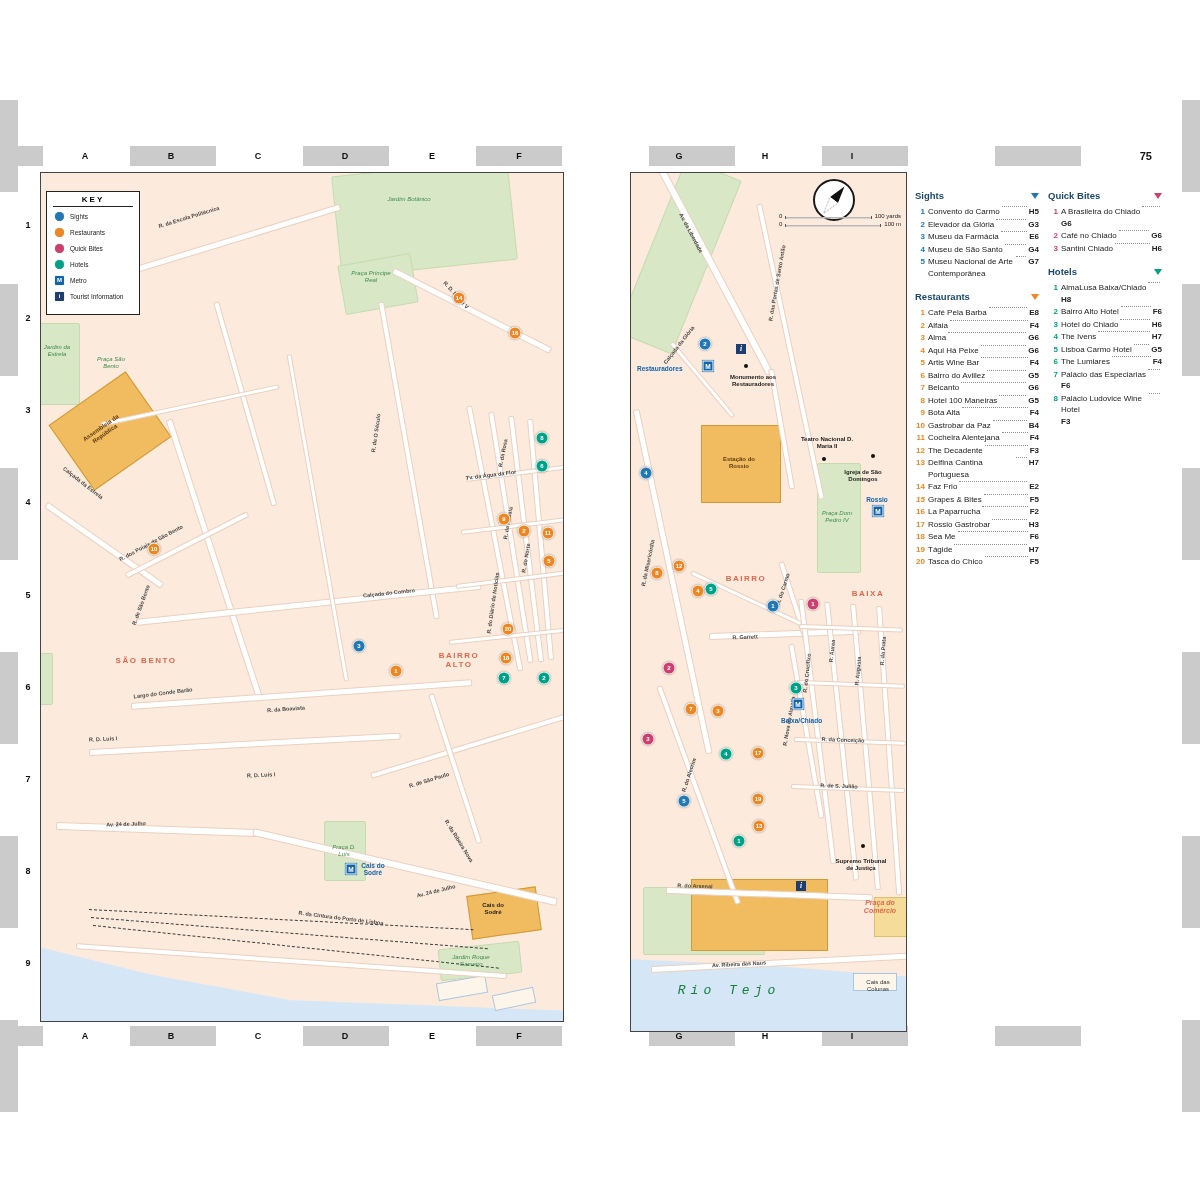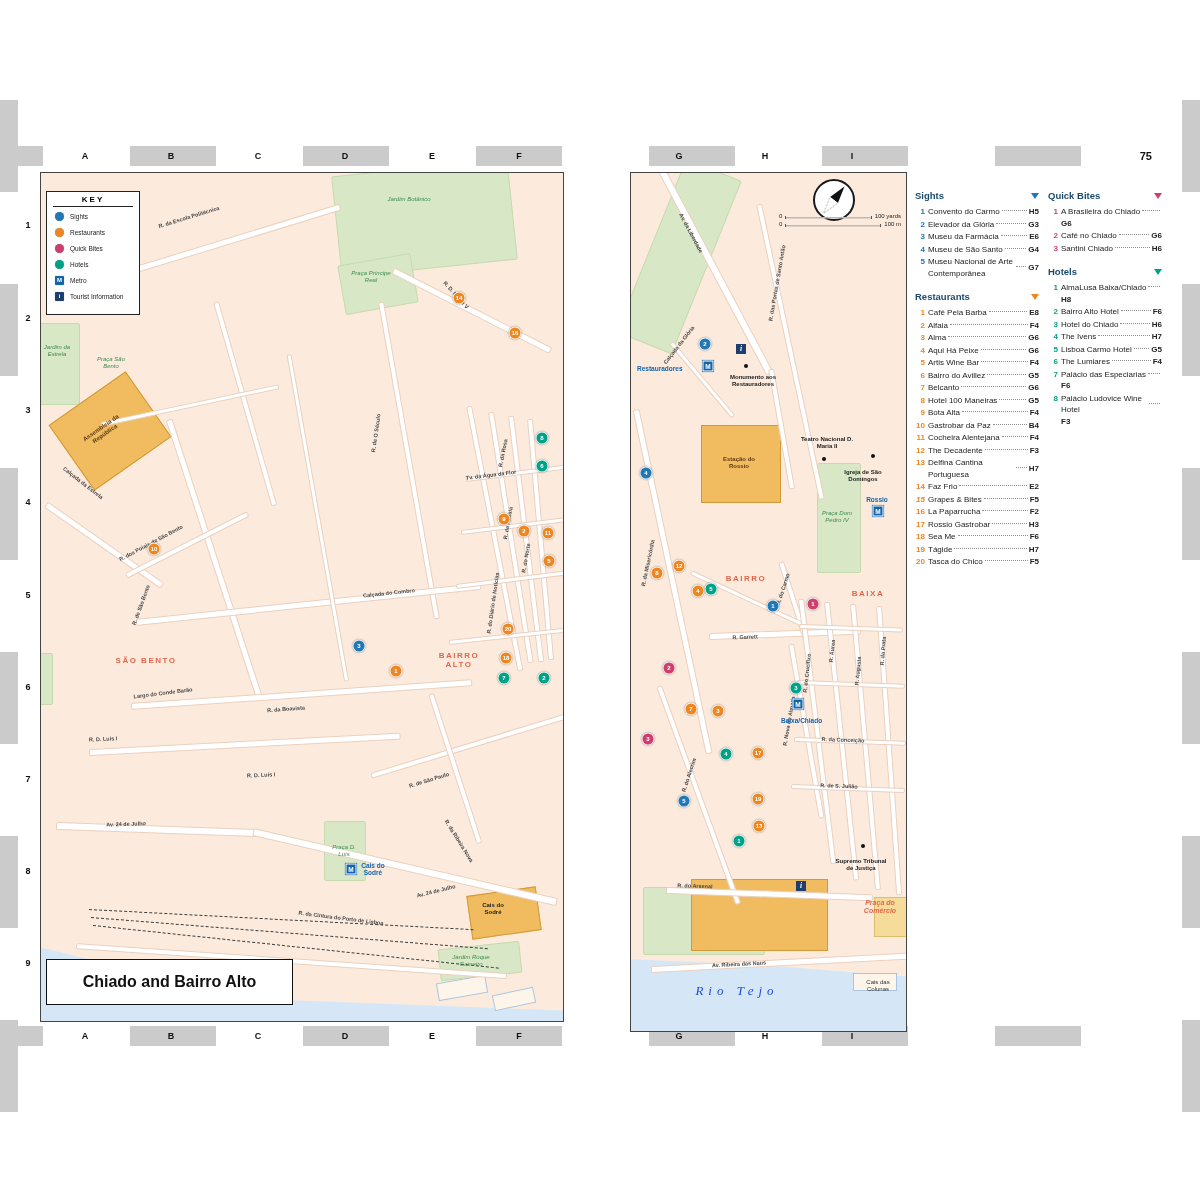--- a/index.html
+++ b/index.html
@@ -27,22 +27,22 @@
        transform:translate(-50%,-50%);z-index:5;}
   .lbl{position:absolute;z-index:6;text-align:center;line-height:1.15;}
   .lbl.st{font-size:5.5px;font-weight:600;color:#474747;}
   .lbl.gr{font-size:6px;font-style:italic;color:#3f8c4f;}
   .lbl.ar{font-size:8px;font-weight:bold;color:#e0674c;letter-spacing:1.5px;}
   .lbl.bl{font-size:6.5px;font-weight:bold;color:#1464ac;}
   .lbl.bk{font-size:6px;font-weight:bold;color:#222;}
   .lbl.bk2{font-size:6px;color:#333;}
   .lbl.bd{font-size:6px;font-weight:bold;color:#5d3a10;}
   .lbl.sal{font-size:7px;font-weight:bold;font-style:italic;color:#e0674c;}
-  .lbl.wt{font-size:13px;font-style:italic;color:#1d4ed8;letter-spacing:5px;
-          font-family:Liberation Serif, serif;margin-left:8px;}
+  .lbl.wt{font-size:13px;font-style:italic;color:#15803d;letter-spacing:5px;
+          font-family:Liberation Mono, monospace;}
   .metro{position:absolute;width:9px;height:9px;background:#1464ac;color:#fff;font-size:6.5px;
          font-weight:bold;line-height:9px;text-align:center;border:1px solid #fff;
          box-shadow:0 0 0 0.6px #1464ac;transform:translate(-50%,-50%);z-index:7;}
   .info{position:absolute;width:10px;height:10px;background:#1d3e6e;color:#fff;font-size:7.5px;
         font-weight:bold;font-style:italic;line-height:10px;text-align:center;
         font-family:"Liberation Serif",serif;transform:translate(-50%,-50%);z-index:7;}
   .mk{position:absolute;width:11px;height:11px;border-radius:50%;color:#fff;font-size:6px;
       font-weight:bold;line-height:11px;text-align:center;border:1px solid rgba(255,255,255,.9);
       box-shadow:0 0 2px rgba(0,0,0,.45);transform:translate(-50%,-50%);z-index:8;}
   .mk.s{background:#2278b5;} .mk.r{background:#ee8722;} .mk.q{background:#cf3f6e;} .mk.h{background:#00a287;}
@@ -76,21 +76,21 @@
 
   .listings{position:absolute;top:190px;width:124px;z-index:2;}
   #listcol1{left:915px;} #listcol2{left:1048px;width:114px;}
   .sec-h{display:flex;justify-content:space-between;align-items:center;font-size:9.5px;
          font-weight:bold;color:#1c4a6e;margin:12px 0 5px;}
   .sec-h:first-child{margin-top:0;}
   .tri{width:0;height:0;border-left:4px solid transparent;border-right:4px solid transparent;
        border-top:6px solid currentColor;}
   .item{display:flex;font-size:8px;line-height:11.5px;color:#222;margin-bottom:1px;}
   .num{flex:0 0 10px;text-align:right;padding-right:3px;font-weight:bold;}
-  .rest{flex:1;display:flex;flex-wrap:wrap;align-items:center;}
+  .rest{flex:1;display:flex;flex-wrap:wrap;align-items:flex-start;}
   .nm{max-width:86px;}
   .lead{flex:1;min-width:10px;border-bottom:1px dotted #8f8f8f;margin:0 2px 2px;}
   .ref{font-weight:bold;}
 </style>
 </head>
 <body>
 
 <div class="page">
   <div id="checkers">
       <div class="checker-cell" style="left: -43.25px; width: 86.5px; top: 146px; height: 20px;"></div>
@@ -174,21 +174,20 @@
           <div class="krow">
             <div class="kic sq" style="background: rgb(20, 100, 172);">M</div>
             <span>Metro</span>
           </div>
           <div class="krow">
             <div class="kic sq" style="background: rgb(29, 62, 110);">i</div>
             <span>Tourist Information</span>
           </div>
         </div>
     </div>
-    <div class="titlebox">Chiado and Bairro Alto</div>
   <div class="park" style="left: 295px; top: -6px; width: 175px; height: 100px; transform: rotate(-6deg);"></div>
       <div class="park" style="left: 300px; top: 86px; width: 72px; height: 48px; transform: rotate(-10deg);"></div>
       <div class="park" style="left: -8px; top: 150px; width: 45px; height: 80px;"></div>
       <div class="park" style="left: -6px; top: 480px; width: 16px; height: 50px;"></div>
       <div class="park" style="left: 283px; top: 648px; width: 40px; height: 58px;"></div>
       <div class="park" style="left: 398px; top: 772px; width: 80px; height: 30px; transform: rotate(-6deg);"></div>
       <div class="water" style="clip-path: polygon(0px 8%, 21% 42%, 48% 74%, 100% 87%, 100% 100%, 0px 100%); left: 0px; top: 768px; width: 522px; height: 80px;"></div>
       <div class="pier" style="left: 396px; top: 806px; width: 48px; height: 16px; transform: rotate(-10deg);"></div>
       <div class="pier" style="left: 452px; top: 818px; width: 40px; height: 14px; transform: rotate(-12deg);"></div>
       <div class="bldg" style="left: 22px; top: 218px; width: 92px; height: 78px; transform: rotate(-35deg);"></div>

